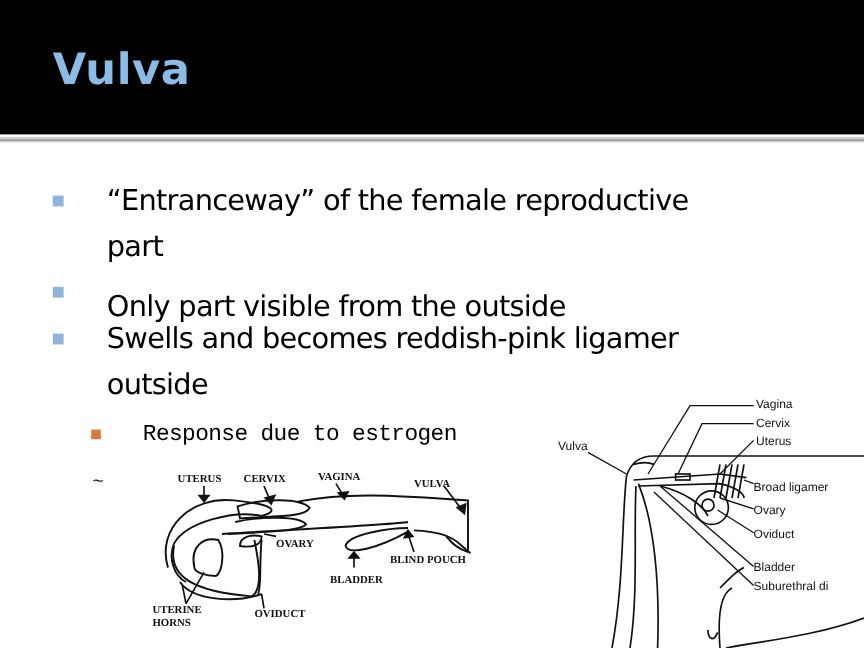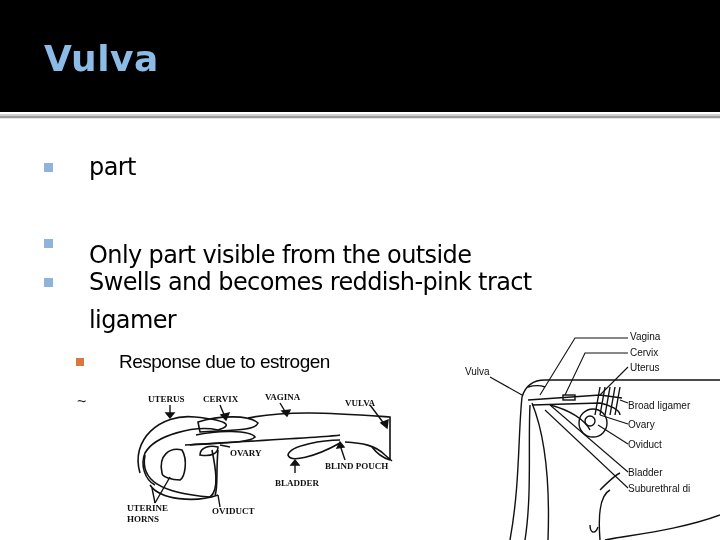--- a/index.html
+++ b/index.html
@@ -24,53 +24,54 @@
 
     .bullets { position: absolute; left: 0; top: 0; width: 720px; }
     .b1 {
       position: absolute; left: 89px; width: 580px;
       font-size: 24px; line-height: 38px; color: #000;
       font-family: "DejaVu Sans", sans-serif; letter-spacing: -0.6px;
     }
     .sq1 { position: absolute; left: 44px; width: 9px; height: 9px; background: #8fb3d9; }
     .b2 {
       position: absolute; left: 119px; font-size: 19px; line-height: 28px; color: #000;
-      font-family: Liberation Sans, sans-serif; letter-spacing: -0.5px;
+      font-family: Liberation Mono, monospace; letter-spacing: -0.5px;
     }
     .sq2 { position: absolute; left: 76px; width: 8px; height: 8px; background: #d9793f; }
     .tilde { position: absolute; left: 77px; top: 393px; font-size: 16px; color: #222; }
 
     .diag { position: absolute; }
     .lbl { font-family: "Liberation Serif", serif; font-weight: bold; font-size: 9px; fill: #111; }
     .lbl2 { font-family: "Liberation Sans", sans-serif; font-size: 10px; fill: #111; }
   </style>
 </head>
 <body>
 
 <div class="header"></div>
 <div class="title">Vulva</div>
 <div class="rule1"></div>
 <div class="rule2"></div>
 <div class="rule3"></div>
 
 <div class="bullets">
   <div class="sq1" style="top:163px"></div>
   <div class="b1" style="top:148px">
+    <div>“Entranceway” of the female reproductive</div>
     <div>part</div>
   </div>
 
   <div class="sq1" style="top:239px"></div>
   <div class="b1" style="top:236px">
     <div>Only part visible from the outside</div>
   </div>
 
   <div class="sq1" style="top:278px"></div>
   <div class="b1" style="top:263px">
-    <div>Swells and becomes reddish-pink tract</div>
-    <div>ligamer</div>
+    <div>Swells and becomes reddish-pink ligamer</div>
+    <div>outside</div>
   </div>
 
   <div class="sq2" style="top:358px"></div>
   <div class="b2" style="top:348px">Response due to estrogen</div>
 </div>
 
 <div class="tilde">~</div>
 
 <svg class="diag" style="left:100px; top:385px" width="310" height="155" viewBox="0 0 310 155">
   <g fill="none" stroke="#111" stroke-width="1.6">

